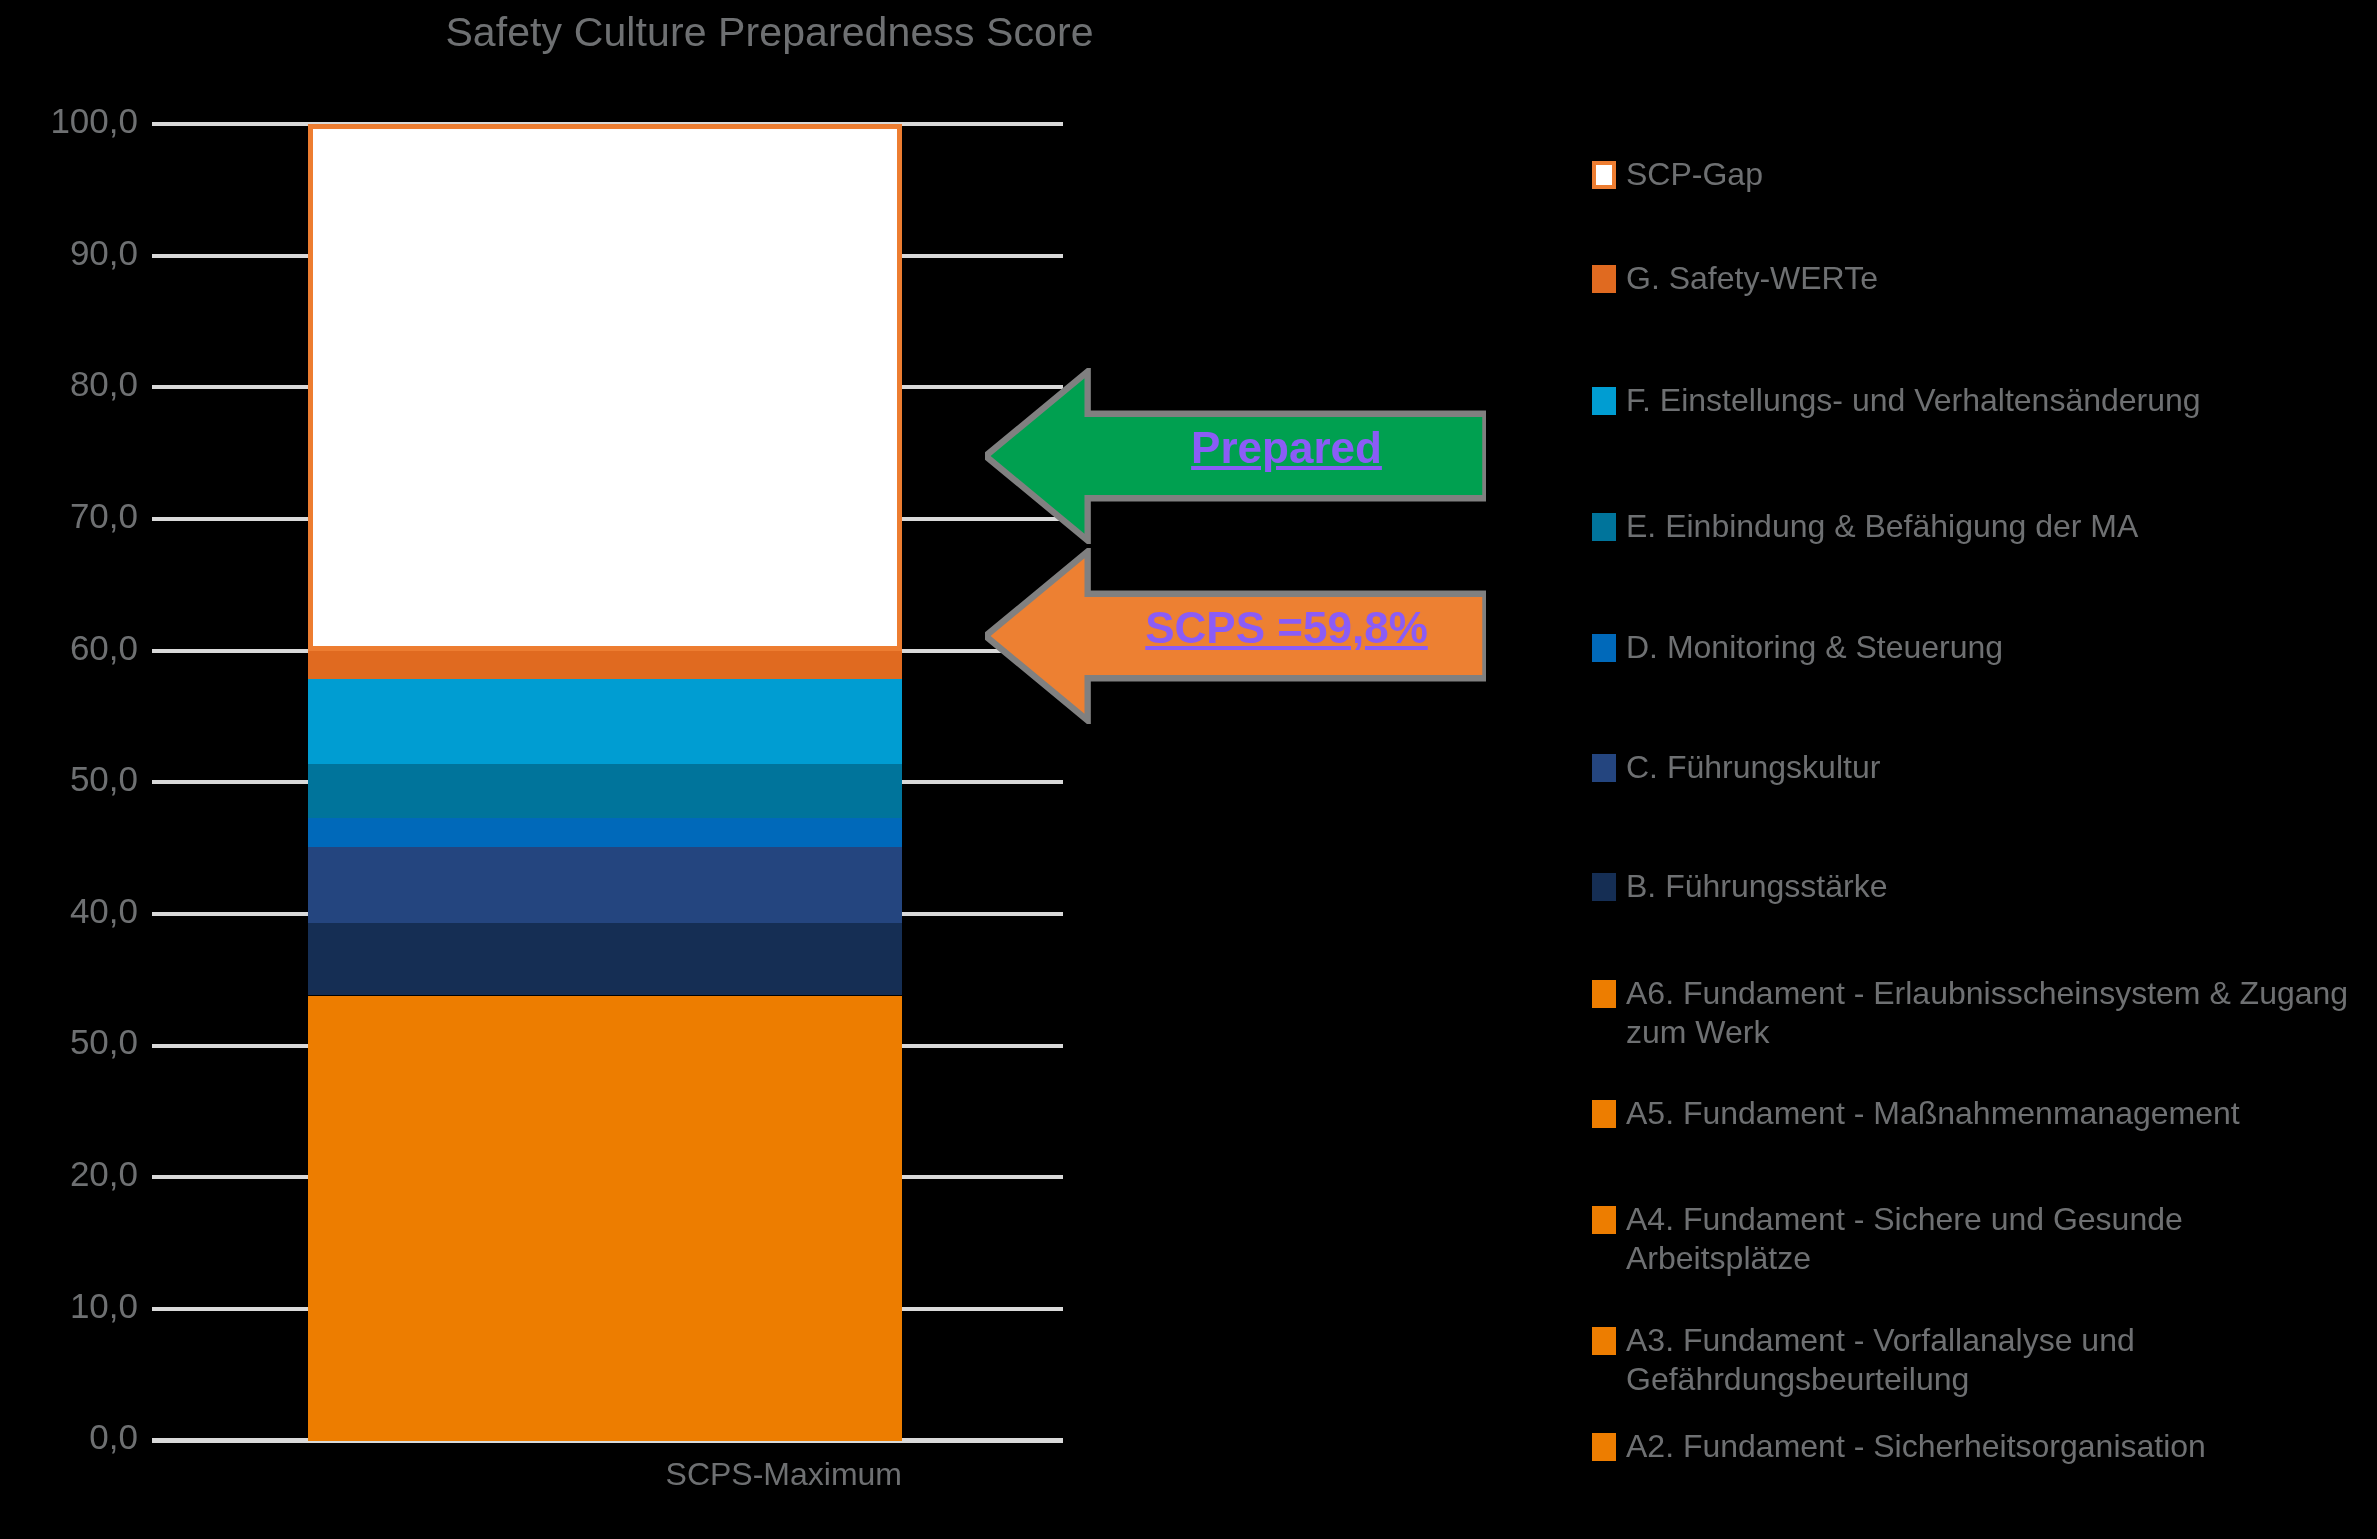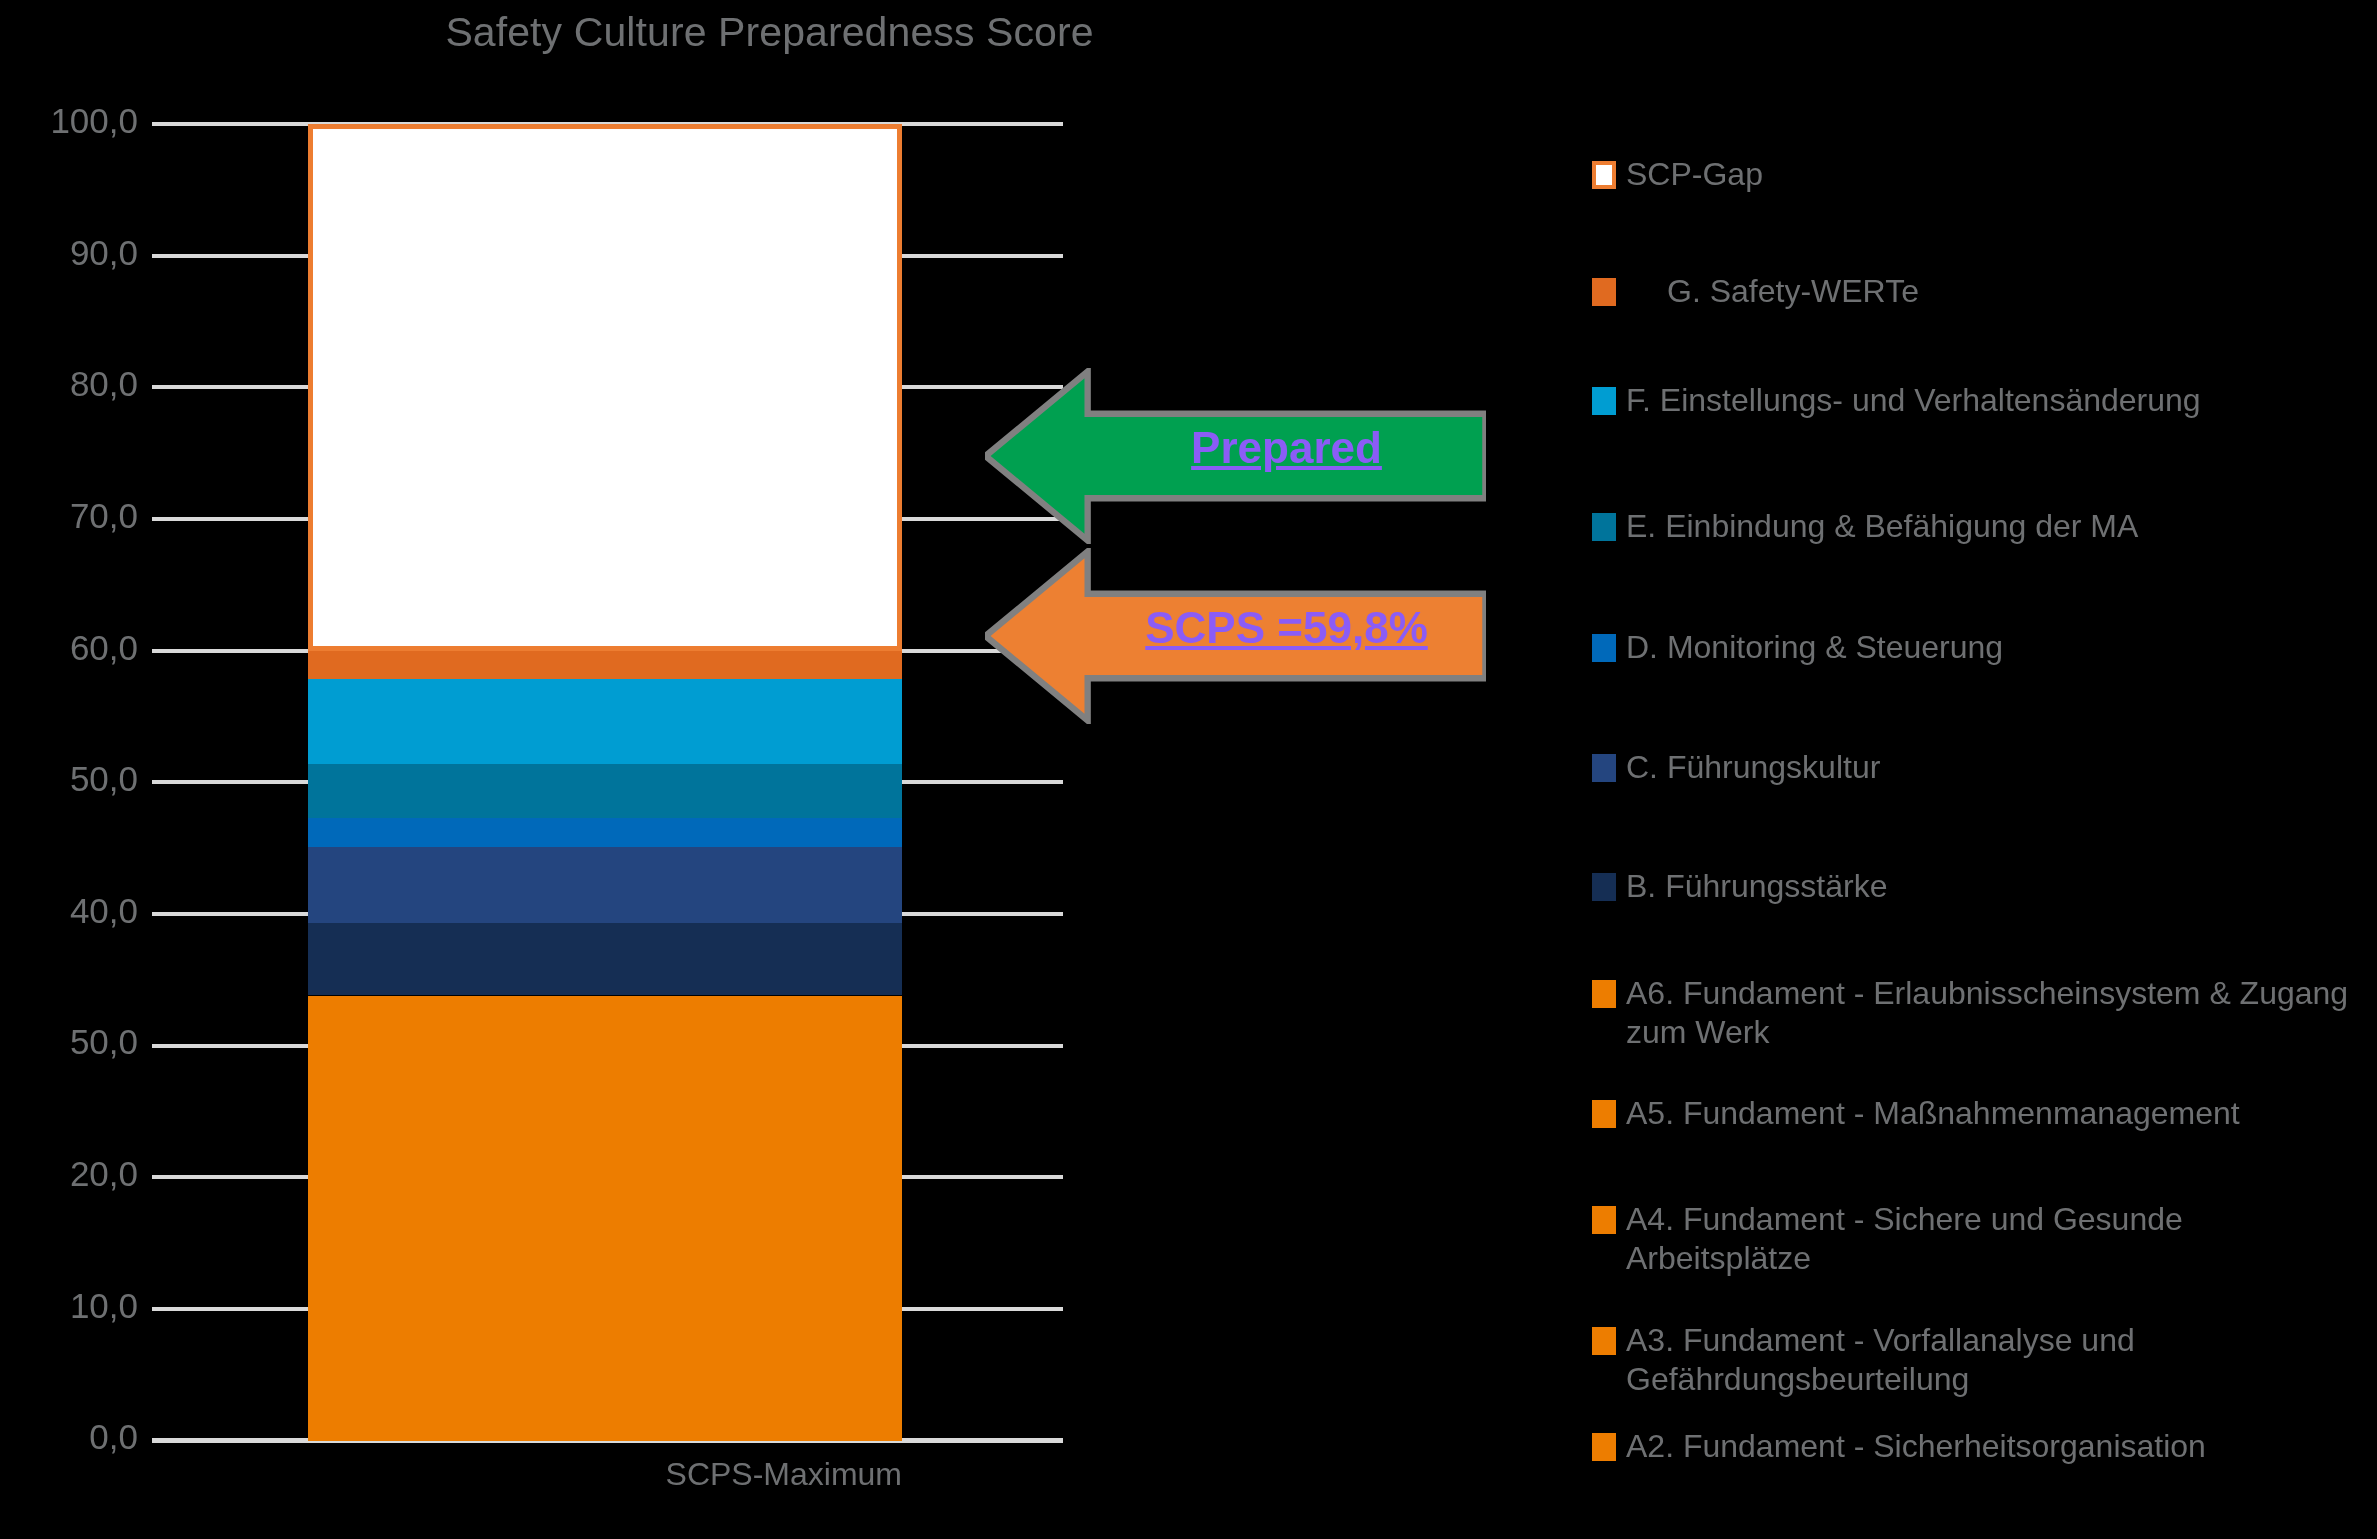--- a/index.html
+++ b/index.html
@@ -119,21 +119,21 @@
       <polygon points="0,125 145,5 145,65 710,65 710,185 145,185 145,245" fill="#ED8032" stroke="#808080" stroke-width="9"></polygon>
     </svg>
     <div class="arrow-label" style="left:102px;top:55px;width:399px;font-size:44px;">SCPS =59,8%</div>
   </div>
 
   <div class="legend" id="legend">
       <div class="legend-item" style="top: 155px;">
         <span class="legend-swatch hollow"></span>
         <span class="legend-text">SCP-Gap</span>
       </div>
-      <div class="legend-item" style="top: 272px; gap: 41px;">
+      <div class="legend-item" style="top: 259px;">
         <span class="legend-swatch" style="background: rgb(224, 106, 32);"></span>
         <span class="legend-text">G. Safety-WERTe</span>
       </div>
       <div class="legend-item" style="top: 381px;">
         <span class="legend-swatch" style="background: rgb(0, 157, 210);"></span>
         <span class="legend-text">F. Einstellungs- und Verhaltensänderung</span>
       </div>
       <div class="legend-item" style="top: 507px;">
         <span class="legend-swatch" style="background: rgb(0, 116, 155);"></span>
         <span class="legend-text">E. Einbindung &amp; Befähigung der MA</span>

